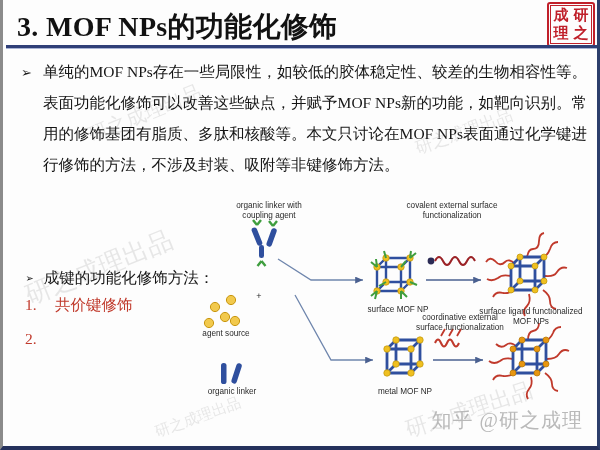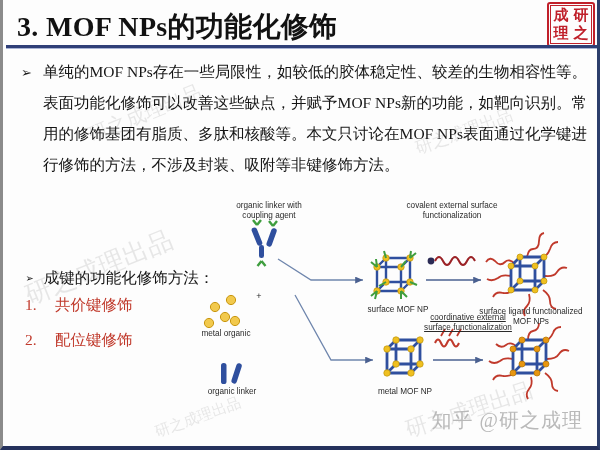--- a/index.html
+++ b/index.html
@@ -136,21 +136,20 @@
     <span class="bullet">➢</span><span>成键的功能化修饰方法：</span>
   </div>
 
   <div class="num-list">
     <div class="num-item">
       <span class="num-idx">1.</span>
       <span>共价键修饰</span>
     </div>
     <div class="num-item">
       <span class="num-idx">2.</span>
-      <span>配位键修饰</span>
     </div>
   </div>
 
   <div class="diagram">
     <svg width="418" height="225" viewBox="0 0 418 225">
       <defs>
         <marker id="ah" markerWidth="7" markerHeight="7" refX="6" refY="2.6" orient="auto">
           <path d="M0,0 L6,2.6 L0,5.2 z" fill="#4a6090"></path>
         </marker>
       </defs>
@@ -289,23 +288,23 @@
     </svg>
 
     
     <div class="dlabel" style="left:34px;top:6px;width:104px;">organic linker with
 coupling agent</div>
     <div class="dlabel" style="left:206px;top:6px;width:126px;">covalent external surface
 functionalization</div>
     <div class="dlabel" style="left:160px;top:110px;width:110px;">surface MOF NP</div>
     <div class="dlabel" style="left:278px;top:112px;width:140px;">surface ligand functionalized
 MOF NPs</div>
-    <div class="dlabel" style="left:4px;top:134px;width:78px;">metal organic</div>
+    <div class="dlabel" style="left:4px;top:134px;width:78px;">agent source</div>
     <div class="dlabel" style="left:70px;top:96px;width:12px;font-size:9px;">+</div>
-    <div class="dlabel" style="left:224px;top:118px;width:122px;text-decoration:underline;">coordinative external
+    <div class="dlabel" style="left:216px;top:118px;width:122px;">coordinative external
 surface functionalization</div>
     <div class="dlabel" style="left:10px;top:192px;width:78px;">organic linker</div>
     <div class="dlabel" style="left:172px;top:192px;width:100px;">metal MOF NP</div>
   </div>
 
   <div class="zhihu-wm">知乎 @研之成理</div>
 
 </div>
 
 </body></html>

